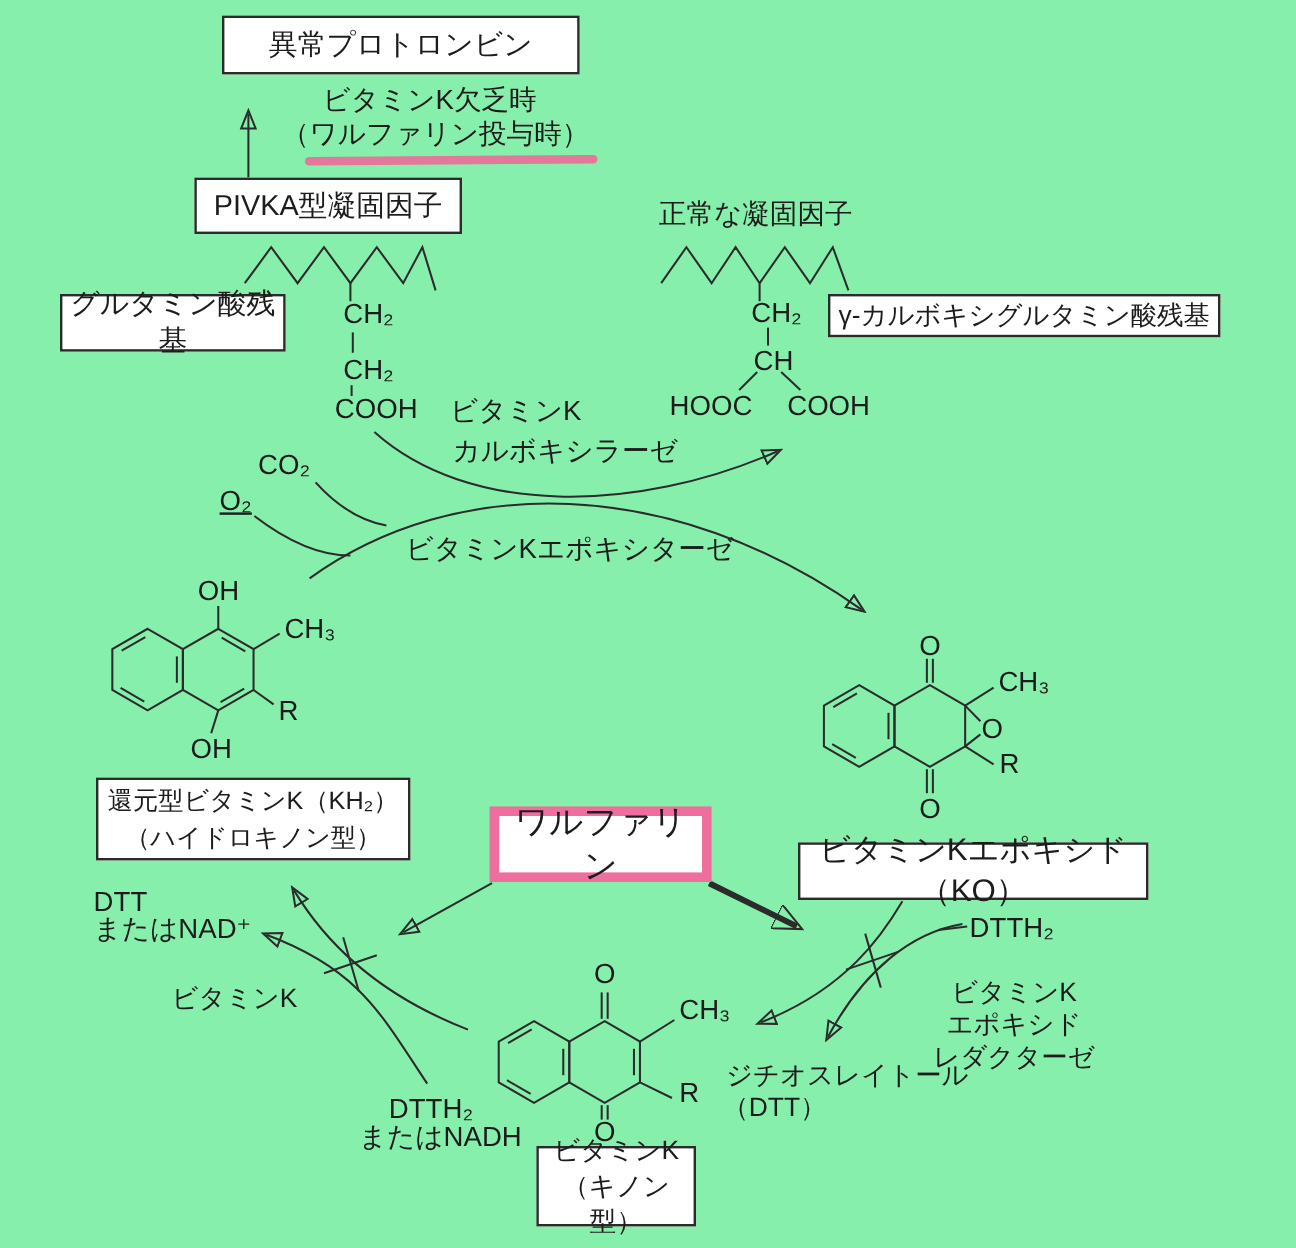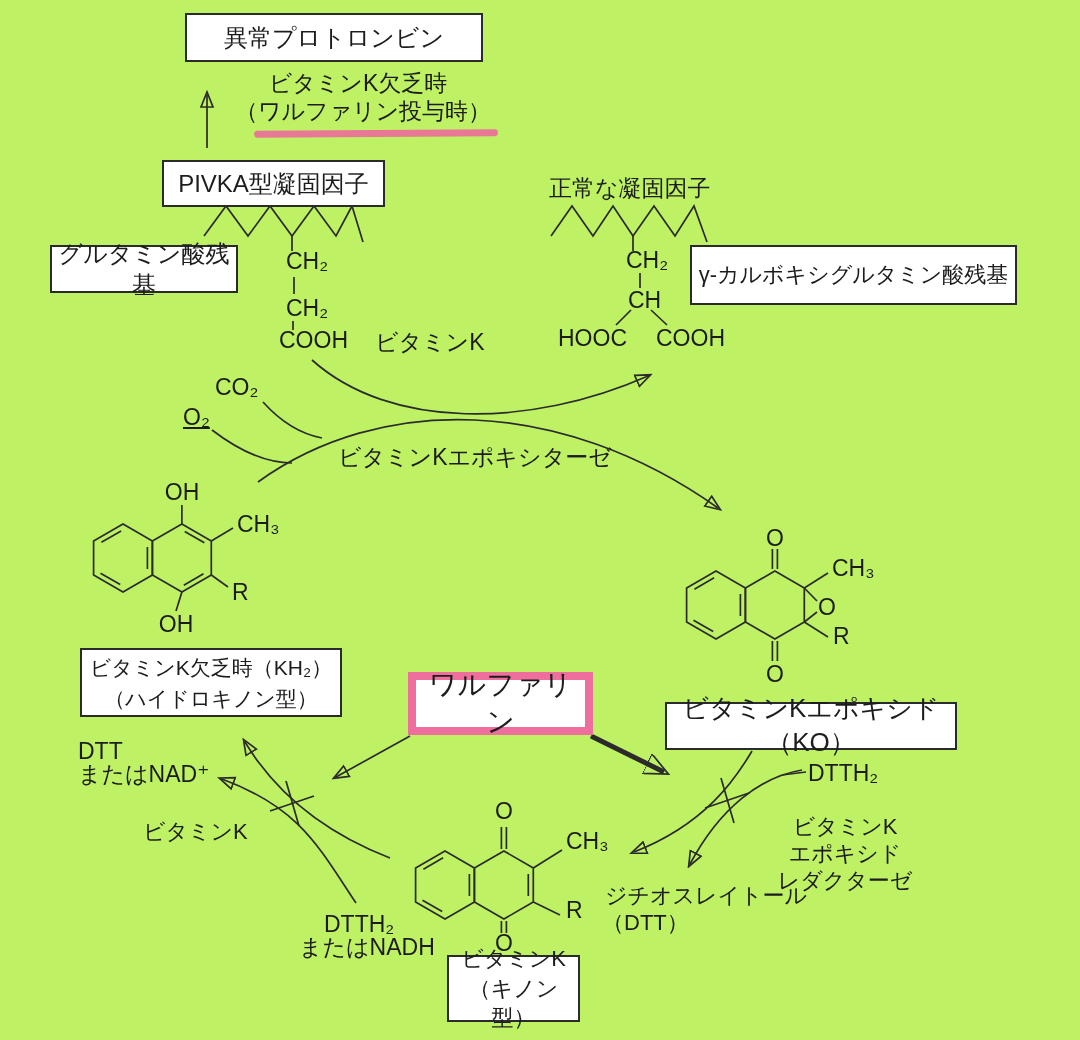--- a/index.html
+++ b/index.html
@@ -1,16 +1,16 @@
 <!DOCTYPE html>
 <html><head>
 <meta charset="utf-8">
 <style>
   html,body{margin:0;padding:0;background:#ffffff;}
-  #stage{position:relative;width:1080px;height:1040px;background:#bef264;overflow:hidden;
+  #stage{position:relative;width:1080px;height:1040px;background:#86efac;overflow:hidden;
          font-family:"Liberation Sans","DejaVu Sans",sans-serif;color:#1c1c1c;}
   .lbl{position:absolute;font-size:23px;line-height:1.12;white-space:nowrap;color:#1c1c1c;}
   .ctr{transform:translateX(-50%);}
   .box{position:absolute;box-sizing:border-box;border:2.5px solid #2b2b2b;background:#fff;
        display:flex;align-items:center;justify-content:center;text-align:center;
        font-size:24px;line-height:1.3;}
   .box .inner{width:100%;}
   #svg-layer{position:absolute;left:0;top:0;width:1080px;height:1040px;}
   #svg-layer path,#svg-layer line,#svg-layer polyline{fill:none;stroke:#2b2b2b;stroke-width:1.7px;}
   .thick{stroke-width:5px !important;}
@@ -123,35 +123,35 @@
       <line x1="506.4" y1="921" x2="506.4" y2="933"></line>
       <line x1="533.3" y1="868" x2="562" y2="850"></line>
       <line x1="533.3" y1="902" x2="560" y2="915"></line>
     </g>
   </svg>
 
   <div class="box" style="left:185px;top:13px;width:298px;height:49px;">
     <span class="inner">異常プロトロンビン</span>
   </div>
 
-  <div class="box" style="left:162px;top:148px;width:223px;height:47px;margin-top:12px;">
+  <div class="box" style="left:162px;top:148px;width:223px;height:47px;">
     <span class="inner">PIVKA型凝固因子</span>
   </div>
 
   <div class="box" style="left:50px;top:245px;width:188px;height:48px;">
     <span class="inner">グルタミン酸残基</span>
   </div>
 
-  <div class="box small" style="left:690px;top:245px;width:327px;height:60px;font-size:22px;">
+  <div class="box small" style="left:690px;top:245px;width:327px;height:36px;font-size:22px;">
     <span class="inner">γ-カルボキシグルタミン酸残基</span>
   </div>
 
   <div class="box" style="left:80px;top:648px;width:262px;height:69px;">
     <div class="inner">
-      <div class="sub">ビタミンK欠乏時（KH₂）</div>
+      <div class="sub">還元型ビタミンK（KH₂）</div>
       <div class="sub">（ハイドロキノン型）</div>
     </div>
   </div>
 
   <div class="box" id="warfarin-box" style="left:408px;top:672px;width:185px;height:63px;">
     <div class="inner2">ワルファリン</div>
   </div>
 
   <div class="box" style="left:665px;top:702px;width:292px;height:48px;font-size:26px;align-items:center;">
     <span class="inner">ビタミンKエポキシド（KO）</span>
@@ -161,32 +161,33 @@
     <div class="inner">
       <div>ビタミンK</div>
       <div>（キノン型）</div>
     </div>
   </div>
 
   <div class="lbl ctr" style="left:358px;top:71px;">ビタミンK欠乏時</div>
   <div class="lbl ctr" style="left:363px;top:99px;">（ワルファリン投与時）</div>
   <div id="marker-underline"></div>
 
-  <div class="lbl" style="left:549px;top:176px;">正常な凝固因子</div>
+  <div class="lbl" style="left:549px;top:166px;">正常な凝固因子</div>
 
   <div class="lbl" style="left:286px;top:249px;">CH₂</div>
   <div class="lbl" style="left:286px;top:296px;">CH₂</div>
   <div class="lbl" style="left:279px;top:328px;">COOH</div>
 
   <div class="lbl" style="left:626px;top:248px;">CH₂</div>
   <div class="lbl" style="left:628px;top:288px;">CH</div>
   <div class="lbl" style="left:558px;top:326px;">HOOC</div>
   <div class="lbl" style="left:656px;top:326px;">COOH</div>
 
   <div class="lbl" style="left:375px;top:330px;">ビタミンK</div>
+  <div class="lbl" style="left:377px;top:363px;">カルボキシラーゼ</div>
   <div class="lbl" style="left:215px;top:375px;">CO₂</div>
   <div class="lbl" style="left:183px;top:405px;text-decoration:underline;">O₂</div>
   <div class="lbl" style="left:338px;top:445px;">ビタミンKエポキシターゼ</div>
 
   <div class="lbl ctr" style="left:182px;top:480px;">OH</div>
   <div class="lbl" style="left:237px;top:512px;">CH₃</div>
   <div class="lbl" style="left:232px;top:580px;">R</div>
   <div class="lbl ctr" style="left:176px;top:612px;">OH</div>
 
   <div class="lbl ctr" style="left:775px;top:526px;">O</div>

